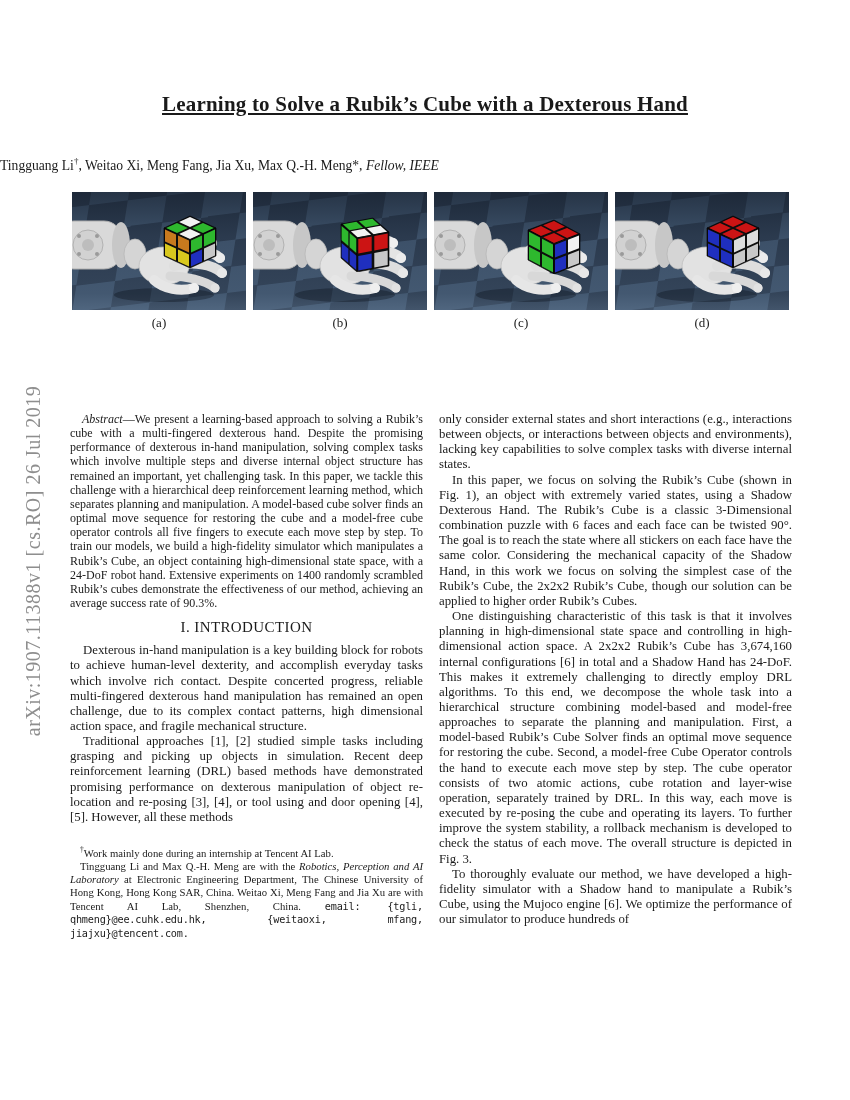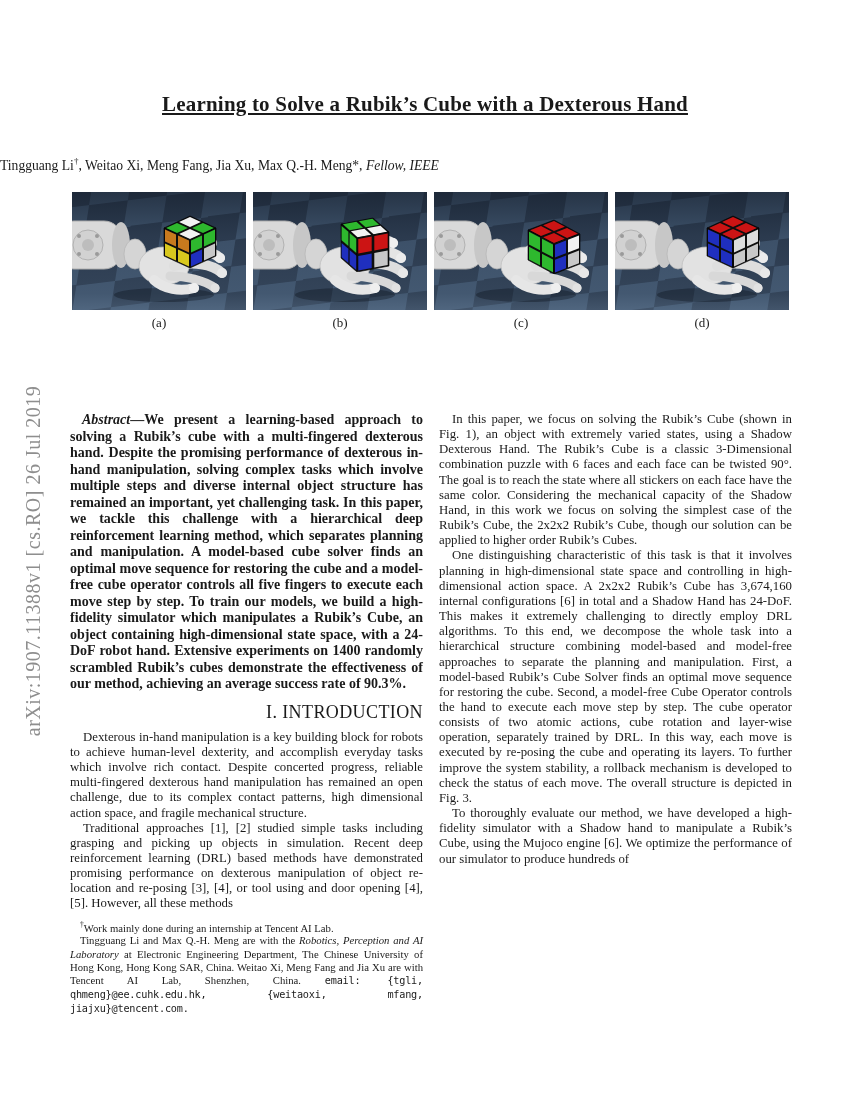--- a/index.html
+++ b/index.html
@@ -85,34 +85,34 @@
     display:flex;gap:16px;
   }
   .col{width:353px;flex:0 0 auto;}
   .col p{
     margin:0;
     font-size:12.8px;line-height:1.185;
     text-align:justify;
     text-indent:13px;
   }
   .abstract p{
-    font-size:14px;line-height:1.18;
-    font-weight:bold;
+    font-size:12px;line-height:1.18;
+    font-weight:normal;
     text-indent:12px;
   }
   .abs-lead{font-style:italic;}
   .intro-heading{
     margin:9px 0 7px 0;
-    text-align:right;
-    font-size:18px;
+    text-align:center;
+    font-size:15px;
     font-weight:normal;
     letter-spacing:0.4px;
   }
   .footnotes{
-    margin-top:8px;
+    margin-top:20px;
     font-size:10.7px;line-height:1.24;
   }
   .footnotes p{
     font-size:10.7px;line-height:1.24;
     text-indent:10px;
   }
   .footnotes sup{font-size:7.5px;}
   .footnotes .it{font-style:italic;}
   .footnotes .mono{
     font-family:"DejaVu Sans Mono","Liberation Mono",monospace;
@@ -279,19 +279,20 @@
       </div>
       <h2 class="intro-heading">I. INTRODUCTION</h2>
       <p>Dexterous in-hand manipulation is a key building block for robots to achieve human-level dexterity, and accomplish everyday tasks which involve rich contact. Despite concerted progress, reliable multi-fingered dexterous hand manipulation has remained an open challenge, due to its complex contact patterns, high dimensional action space, and fragile mechanical structure.</p>
       <p>Traditional approaches [1], [2] studied simple tasks including grasping and picking up objects in simulation. Recent deep reinforcement learning (DRL) based methods have demonstrated promising performance on dexterous manipulation of object re-location and re-posing [3], [4], or tool using and door opening [4], [5]. However, all these methods</p>
       <div class="footnotes">
         <p><sup>†</sup><span>Work mainly done during an internship at Tencent AI Lab.</span></p>
         <p style="text-align:justify;"><span>Tingguang Li and Max Q.-H. Meng are with the </span><span class="it">Robotics, Perception and AI Laboratory</span><span> at Electronic Engineering Department, The Chinese University of Hong Kong, Hong Kong SAR, China. Weitao Xi, Meng Fang and Jia Xu are with Tencent AI Lab, Shenzhen, China. </span><span class="mono">email: {tgli, qhmeng}@ee.cuhk.edu.hk, {weitaoxi, mfang, jiajxu}@tencent.com.</span></p>
       </div>
     </div>
     <div class="col">
+      <p style="text-indent:0;">only consider external states and short interactions (e.g., interactions between objects, or interactions between objects and environments), lacking key capabilities to solve complex tasks with diverse internal states.</p>
       <p>In this paper, we focus on solving the Rubik’s Cube (shown in Fig. 1), an object with extremely varied states, using a Shadow Dexterous Hand. The Rubik’s Cube is a classic 3-Dimensional combination puzzle with 6 faces and each face can be twisted 90°. The goal is to reach the state where all stickers on each face have the same color. Considering the mechanical capacity of the Shadow Hand, in this work we focus on solving the simplest case of the Rubik’s Cube, the 2x2x2 Rubik’s Cube, though our solution can be applied to higher order Rubik’s Cubes.</p>
       <p>One distinguishing characteristic of this task is that it involves planning in high-dimensional state space and controlling in high-dimensional action space. A 2x2x2 Rubik’s Cube has 3,674,160 internal configurations [6] in total and a Shadow Hand has 24-DoF. This makes it extremely challenging to directly employ DRL algorithms. To this end, we decompose the whole task into a hierarchical structure combining model-based and model-free approaches to separate the planning and manipulation. First, a model-based Rubik’s Cube Solver finds an optimal move sequence for restoring the cube. Second, a model-free Cube Operator controls the hand to execute each move step by step. The cube operator consists of two atomic actions, cube rotation and layer-wise operation, separately trained by DRL. In this way, each move is executed by re-posing the cube and operating its layers. To further improve the system stability, a rollback mechanism is developed to check the status of each move. The overall structure is depicted in Fig. 3.</p>
       <p>To thoroughly evaluate our method, we have developed a high-fidelity simulator with a Shadow hand to manipulate a Rubik’s Cube, using the Mujoco engine [6]. We optimize the performance of our simulator to produce hundreds of</p>
     </div>
   </div>
 
 </div>
 
 </body></html>

